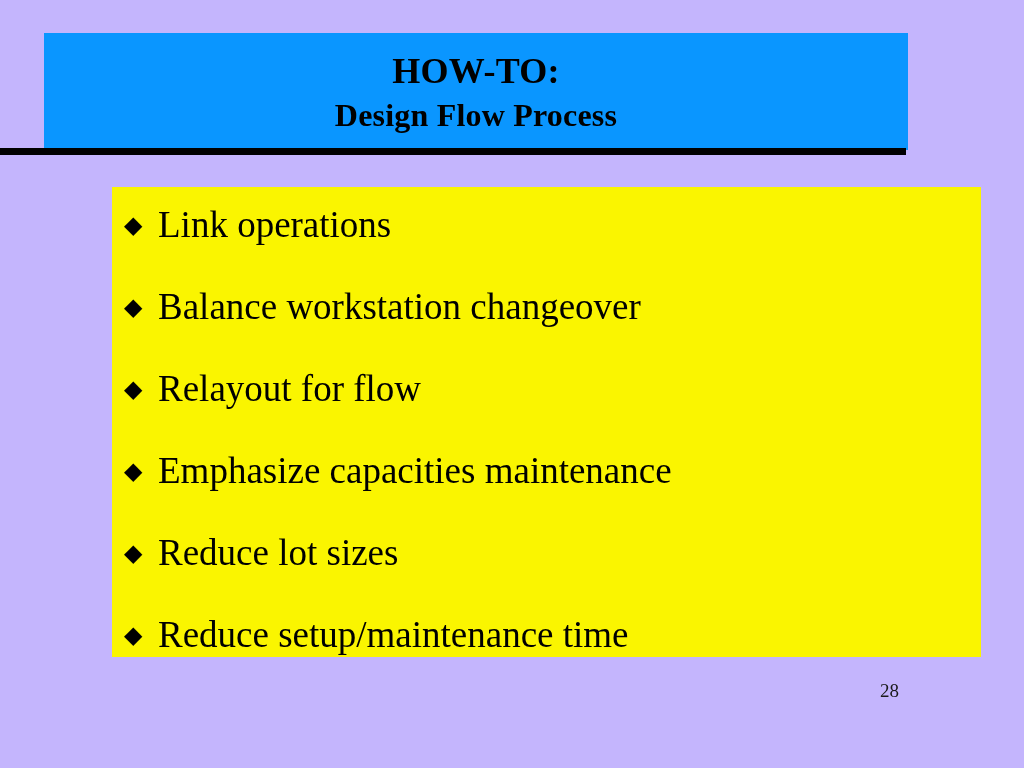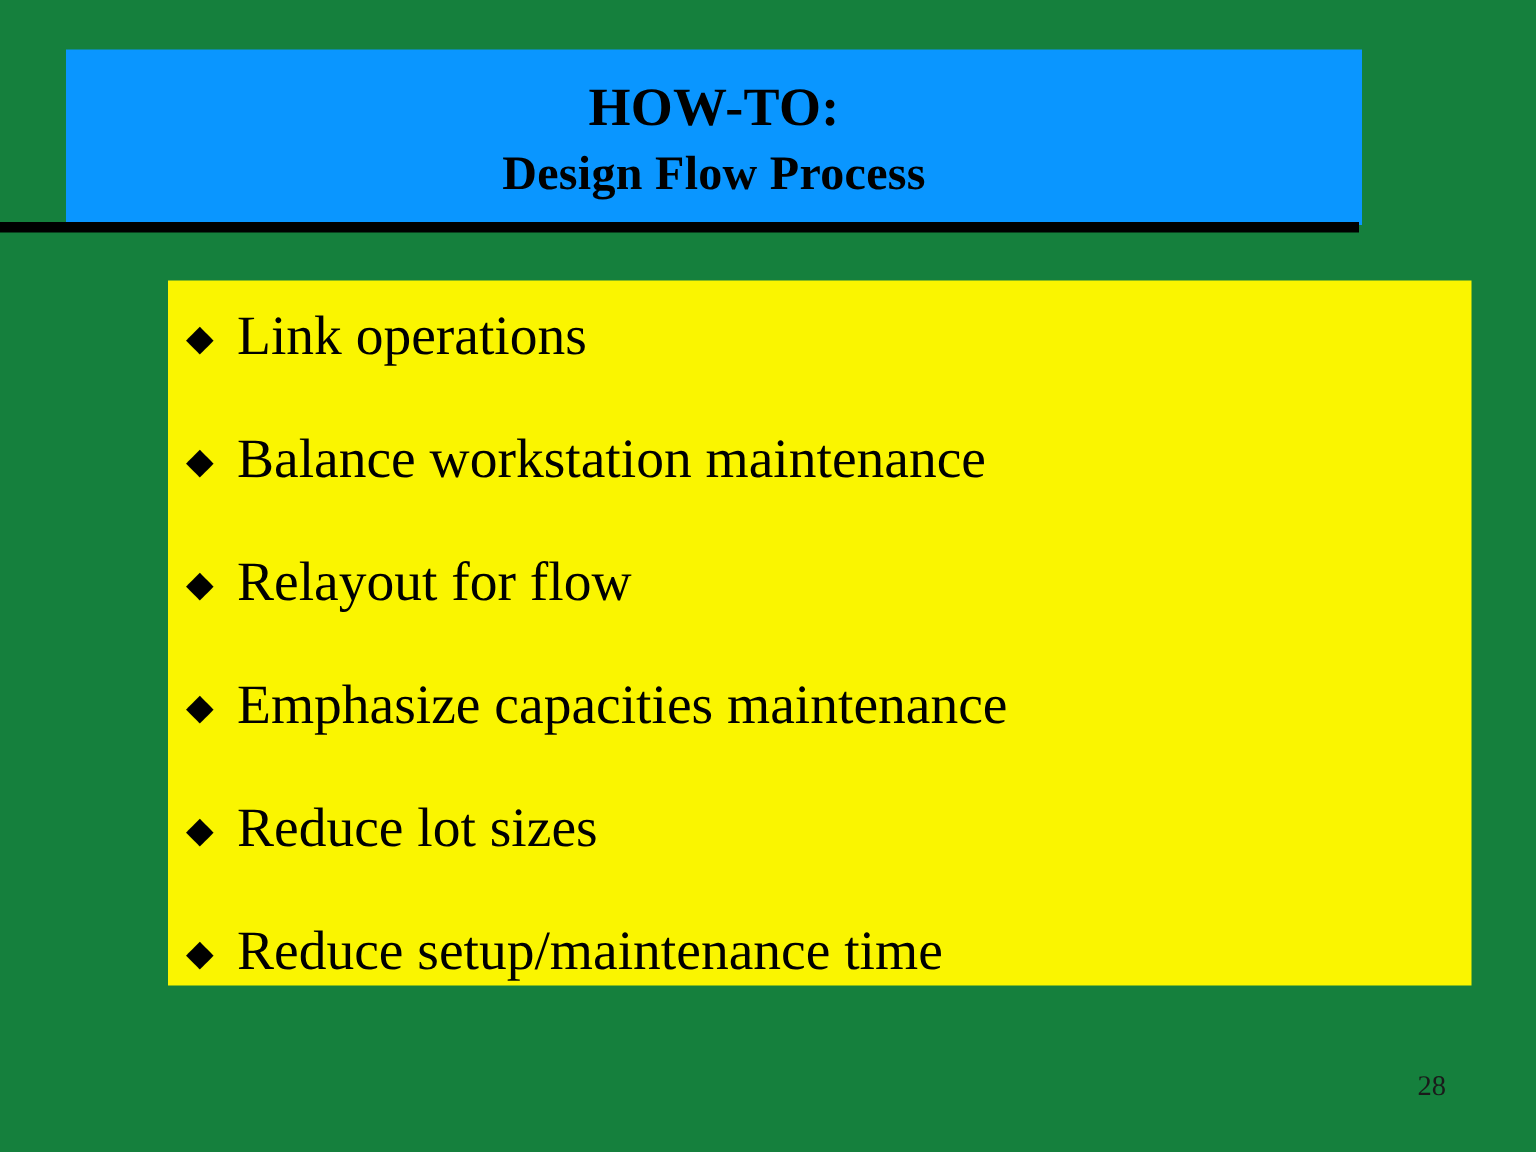--- a/index.html
+++ b/index.html
@@ -13,21 +13,21 @@
     background: #ffffff;
     font-family: "Liberation Serif", "DejaVu Serif", serif;
     overflow: hidden;
     position: relative;
   }
 
   .slide {
     position: relative;
     width: 1024px;
     height: 768px;
-    background: #15803d;
+    background: #c4b5fd;
   }
 
   
   .title-box {
     position: absolute;
     left: 44px;
     top: 33px;
     width: 864px;
     height: 117px;
     background: #0a96ff;
@@ -98,23 +98,23 @@
     font-family: "Liberation Serif", "DejaVu Serif", serif;
     font-size: 37px;
     line-height: 40px;
     white-space: nowrap;
   }
 
   
   .page-number {
     position: absolute;
     left: 880px;
-    top: 714px;
+    top: 680px;
     width: 84px;
-    text-align: right;
+    text-align: left;
     color: #1a1a1a;
     font-family: "Liberation Serif", "DejaVu Serif", serif;
     font-size: 19px;
   }
 </style>
 </head>
 <body>
 
 <div class="slide">
 
@@ -128,21 +128,21 @@
   <div class="content-box">
     <ul class="bullet-list">
 
       <li class="bullet-item">
         <span class="bullet-marker">◆</span>
         <span class="bullet-text">Link operations</span>
       </li>
 
       <li class="bullet-item">
         <span class="bullet-marker">◆</span>
-        <span class="bullet-text">Balance workstation maintenance</span>
+        <span class="bullet-text">Balance workstation changeover</span>
       </li>
 
       <li class="bullet-item">
         <span class="bullet-marker">◆</span>
         <span class="bullet-text">Relayout for flow</span>
       </li>
 
       <li class="bullet-item">
         <span class="bullet-marker">◆</span>
         <span class="bullet-text">Emphasize capacities maintenance</span>

